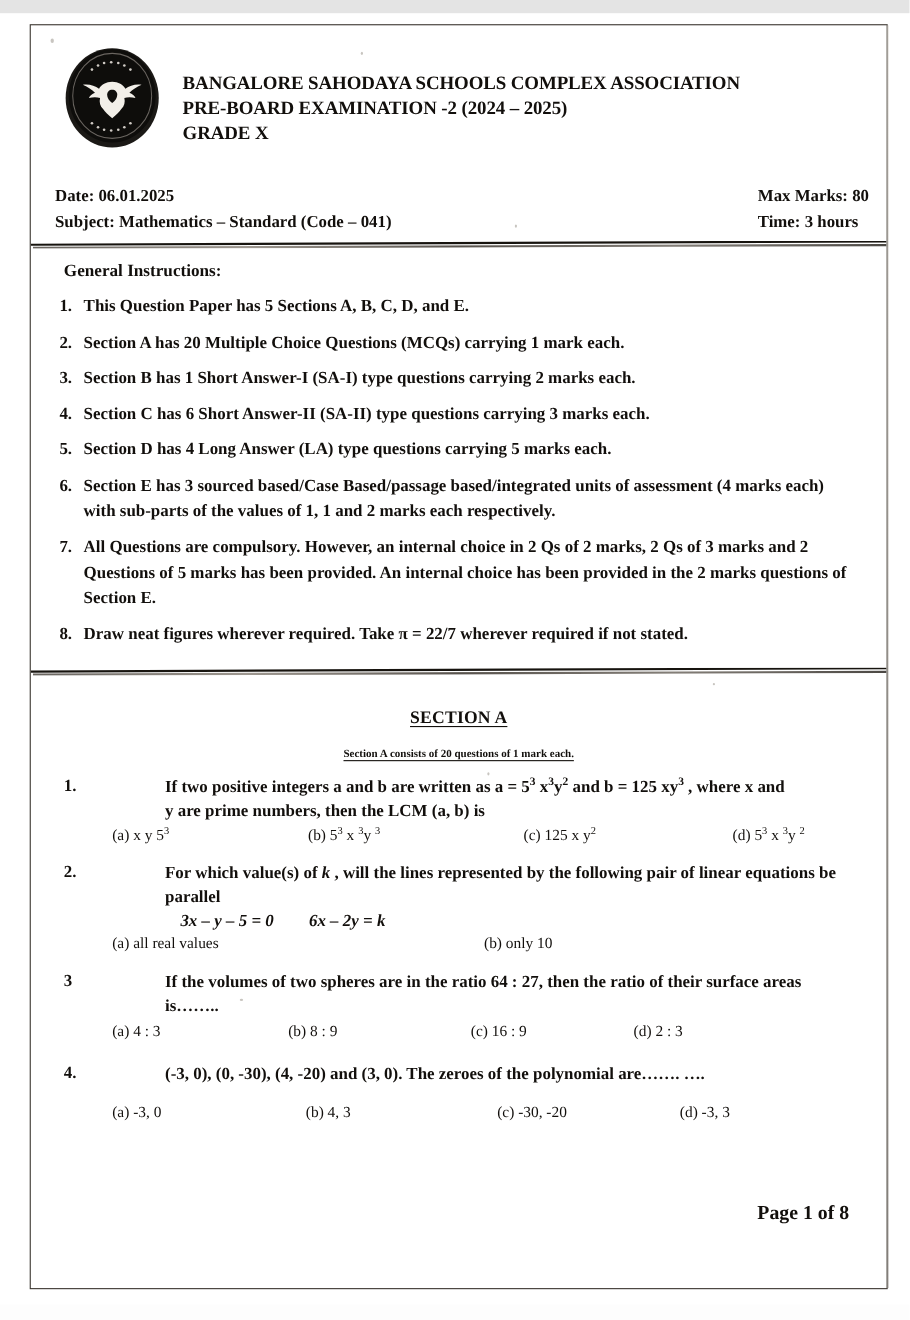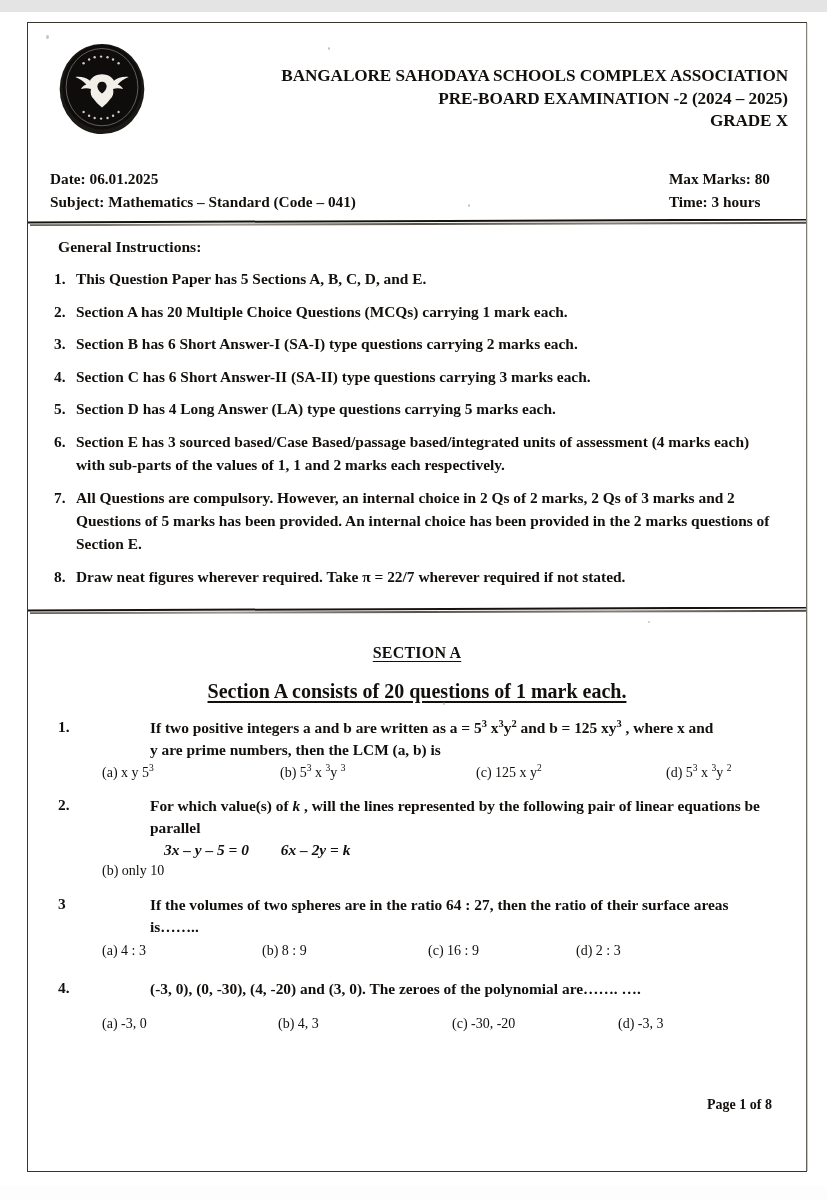--- a/index.html
+++ b/index.html
@@ -63,37 +63,37 @@
     left: 28px;
     top: 18px;
     width: 92px;
     height: 96px;
   }
   .logo svg { display:block; width: 100%; height: 100%; }
 
   .titles {
     padding-left: 120px;
     padding-top: 28px;
-    text-align: right;
+    text-align: left;
   }
   .title-line {
     font-weight: bold;
     font-size: 17.5px;
     letter-spacing: -0.1px;
     line-height: 1.32;
     white-space: nowrap;
   }
   .title-line.l1 { font-size: 17.2px; }
   .title-line.l2 { font-size: 17.2px; }
   .title-line.l3 { font-size: 17.2px; }
 
   .meta {
     position: absolute;
     left: 22px;
-    right: 28px;
+    right: 8px;
     top: 144px;
     display: flex;
     justify-content: space-between;
     align-items: flex-start;
   }
   .meta-left, .meta-right {
     font-weight: bold;
     font-size: 15.3px;
     line-height: 1.52;
   }
@@ -159,21 +159,21 @@
     font-weight: bold;
     font-size: 16px;
     text-decoration: underline;
     text-underline-offset: 2.5px;
     margin: 14px 0 18px 0;
     letter-spacing: .2px;
   }
   .section-sub {
     text-align: center;
     font-weight: bold;
-    font-size: 20px;
+    font-size: 10px;
     text-decoration: underline;
     text-underline-offset: 2.5px;
     margin: 0 0 14px 0;
   }
 
   .question {
     display: flex;
     margin-bottom: 6px;
   }
   .q-num {
@@ -238,21 +238,21 @@
   sup { font-size: 0.68em; vertical-align: super; line-height: 0; }
 
   .q-spacer-sm { height: 8px; }
   .q-spacer-md { height: 13px; }
 
   .footer {
     position: absolute;
     right: 34px;
     bottom: 58px;
     font-weight: bold;
-    font-size: 14px;
+    font-size: 18px;
   }
 
   
   .speck {
     position: absolute;
     background: #9b958c;
     opacity: .55;
     border-radius: 50%;
   }
 </style>
@@ -333,21 +333,21 @@
       <div class="instr-item">
         <span class="instr-num">1.</span>
         <span class="instr-text">This Question Paper has 5 Sections A, B, C, D, and E.</span>
       </div>
       <div class="instr-item">
         <span class="instr-num">2.</span>
         <span class="instr-text">Section A has 20 Multiple Choice Questions (MCQs) carrying 1 mark each.</span>
       </div>
       <div class="instr-item">
         <span class="instr-num">3.</span>
-        <span class="instr-text">Section B has 6 Short Answer-I (SA-I) type questions carrying 2 marks each.</span>
+        <span class="instr-text">Section B has 1 Short Answer-I (SA-I) type questions carrying 2 marks each.</span>
       </div>
       <div class="instr-item">
         <span class="instr-num">4.</span>
         <span class="instr-text">Section C has 6 Short Answer-II (SA-II) type questions carrying 3 marks each.</span>
       </div>
       <div class="instr-item">
         <span class="instr-num">5.</span>
         <span class="instr-text">Section D has 4 Long Answer (LA) type questions carrying 5 marks each.</span>
       </div>
       <div class="instr-item">
@@ -402,20 +402,21 @@
         </div>
         <div class="q-stem">parallel</div>
 
         <div class="q-eqs">
           <span>3x – y – 5 = 0</span>
           <span>6x – 2y = k</span>
         </div>
 
         <div class="opts-row opts-q2">
           <div class="opt-line">
+            <span class="opt">(a) all real values</span>
             <span class="opt">(b) only 10</span>
           </div>
         </div>
       </div>
     </div>
 
     <div class="q-spacer-sm"></div>
 
     <div class="question">
       <div class="q-num">3</div>

